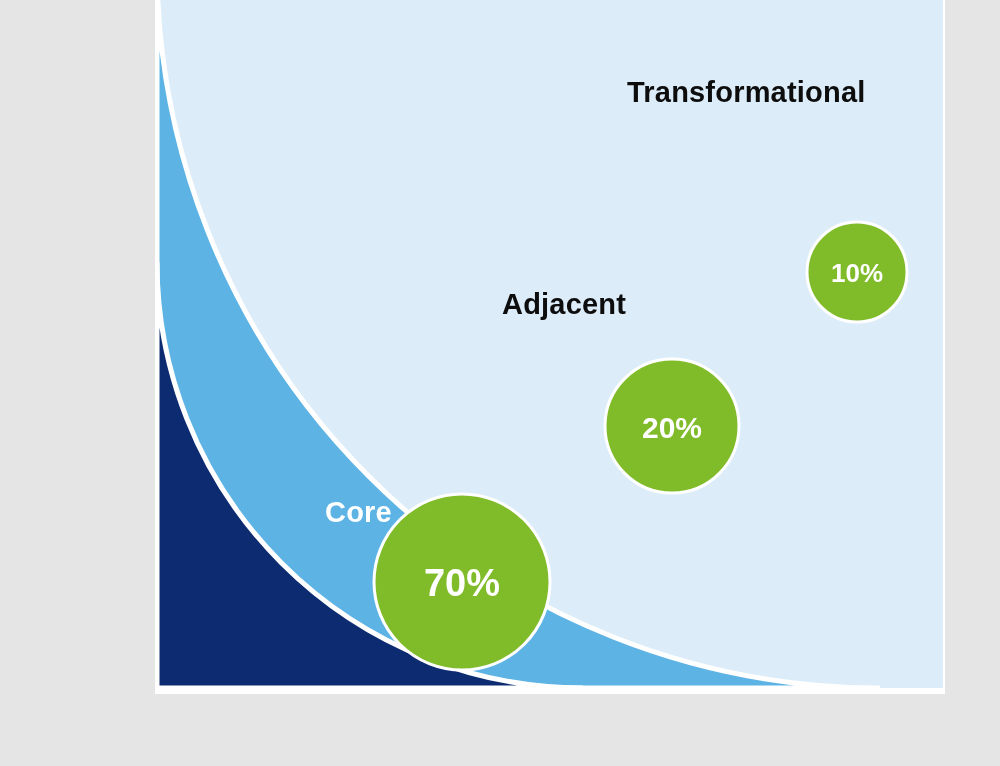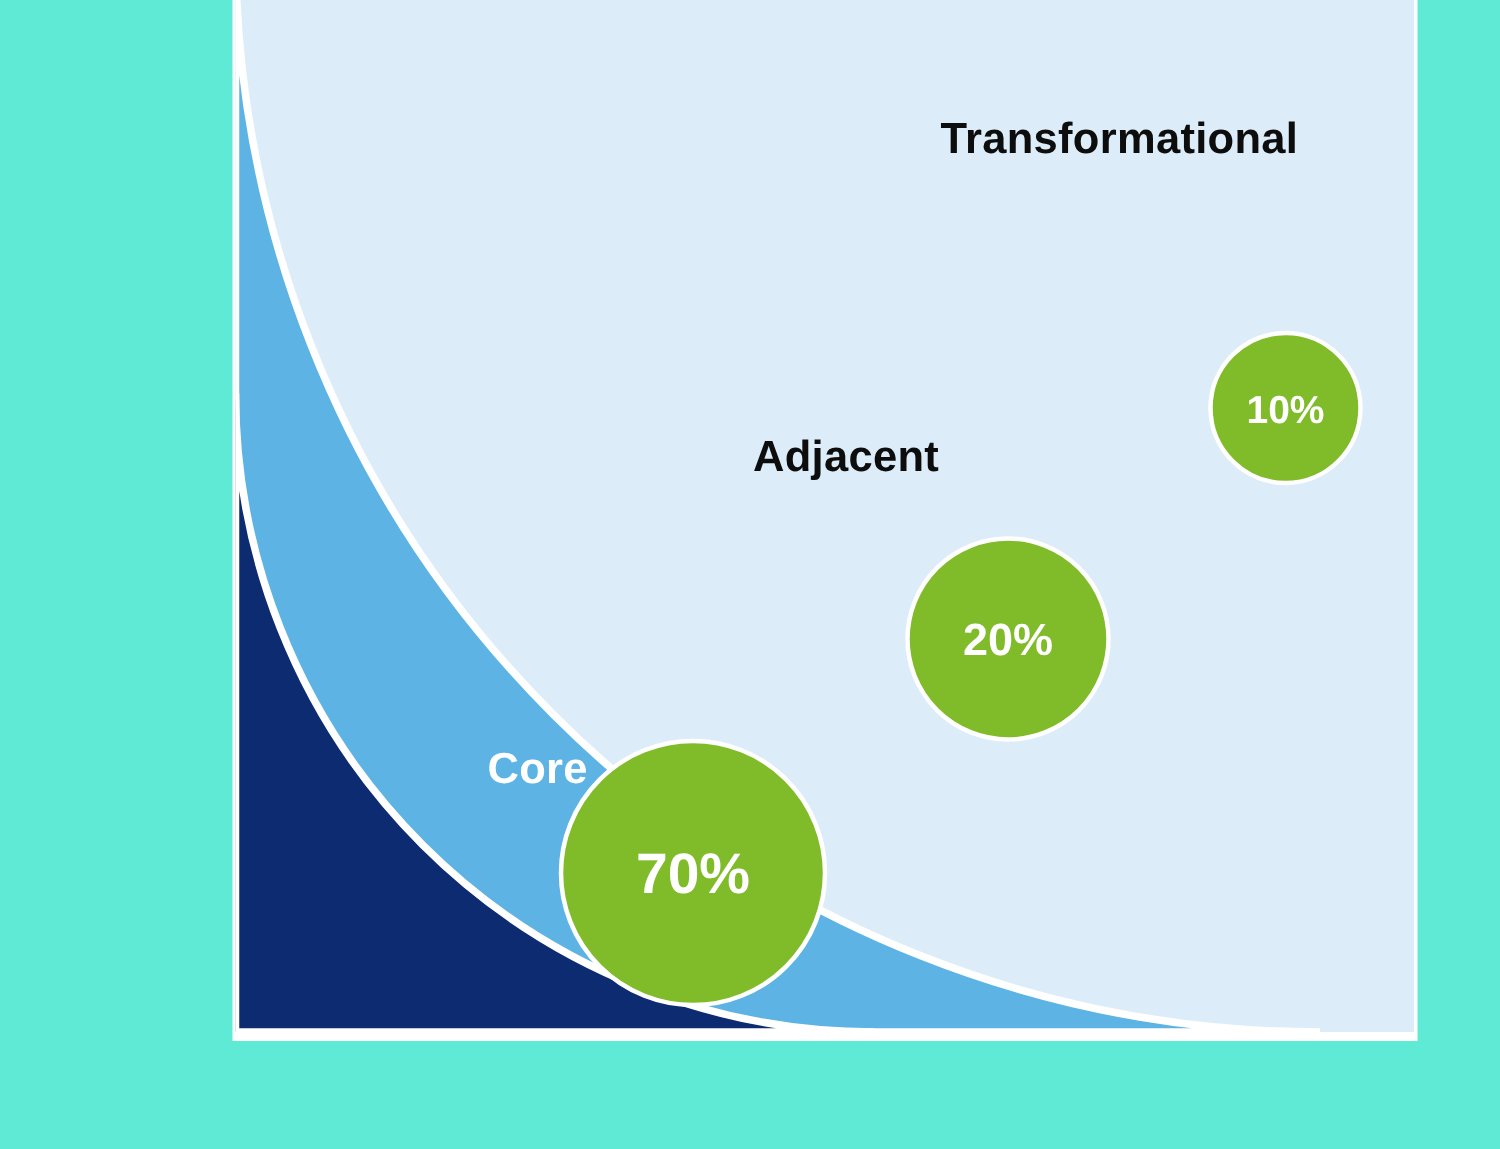--- a/index.html
+++ b/index.html
@@ -12,21 +12,21 @@
     width: 1000px;
     height: 766px;
     overflow: hidden;
     font-family: "Liberation Sans", "DejaVu Sans", sans-serif;
   }
 
   #stage {
     position: relative;
     width: 1000px;
     height: 766px;
-    background: #5eead4;
+    background: #e5e5e5;
   }
 
   
   #panel {
     position: absolute;
     left: 155px;
     top: -6px;
     width: 790px;
     height: 700px;
     background: #ffffff;

